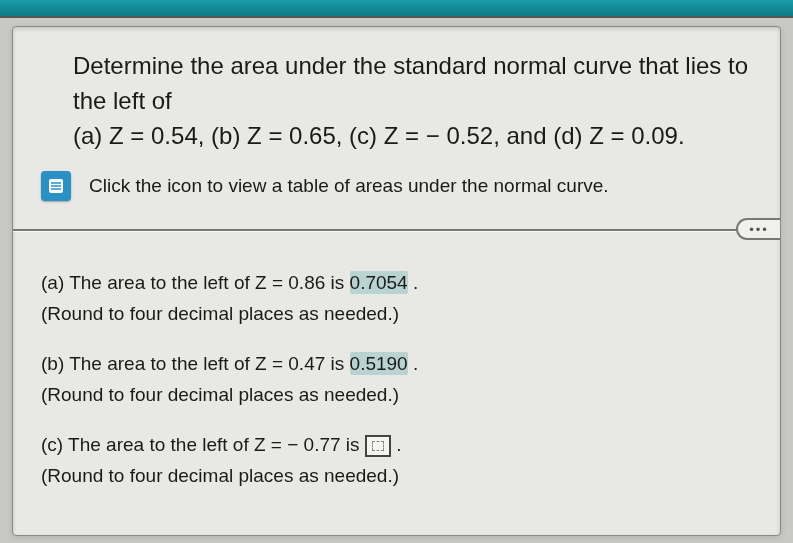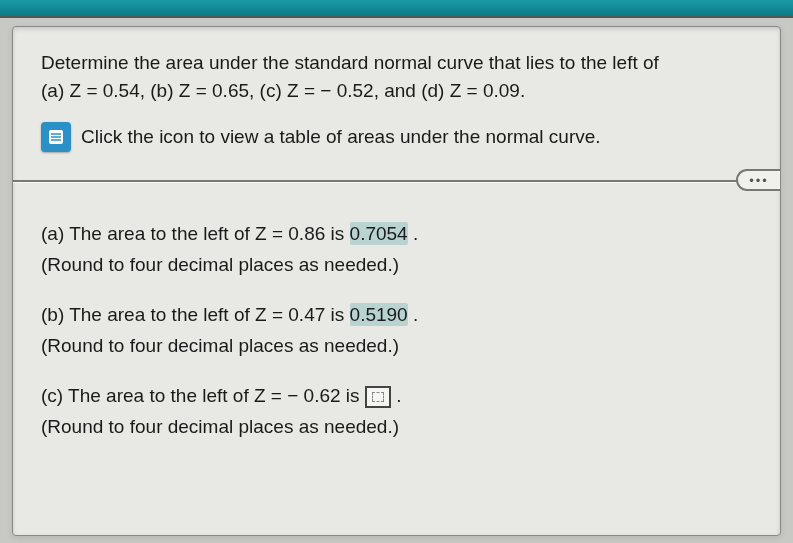--- a/index.html
+++ b/index.html
@@ -21,29 +21,30 @@
       background: #e8e8e4;
       margin: 8px 12px 0 12px;
       padding: 22px 28px 20px 28px;
       border: 1px solid #888;
       border-radius: 4px;
       box-shadow: 0 2px 4px rgba(0,0,0,0.15) inset, 0 2px 6px rgba(0,0,0,0.1);
       position: relative;
       height: 510px;
     }
     .question-text {
-      font-size: 19px;
+      font-size: 24px;
       color: #1a1a1a;
       line-height: 1.45;
       margin-bottom: 18px;
+      margin-left: 32px;
     }
     .icon-row {
       display: flex;
       align-items: center;
-      gap: 10px;
+      gap: 18px;
       margin-bottom: 28px;
     }
     .table-icon {
       width: 30px;
       height: 30px;
       background: #2a90c5;
       border-radius: 4px;
       display: flex;
       align-items: center;
       justify-content: center;
@@ -151,18 +152,18 @@
 
   <div class="part">
     <div class="line1">
       <span>(b) The area to the left of Z = 0.47 is </span><span class="answer-filled">0.5190</span><span> .</span>
     </div>
     <div>(Round to four decimal places as needed.)</div>
   </div>
 
   <div class="part">
     <div class="line1">
-      <span>(c) The area to the left of Z = − 0.62 is </span><span class="answer-blank"></span><span> .</span>
+      <span>(c) The area to the left of Z = − 0.77 is </span><span class="answer-blank"></span><span> .</span>
     </div>
     <div>(Round to four decimal places as needed.)</div>
   </div>
 
 </div>
 
 </body></html>

